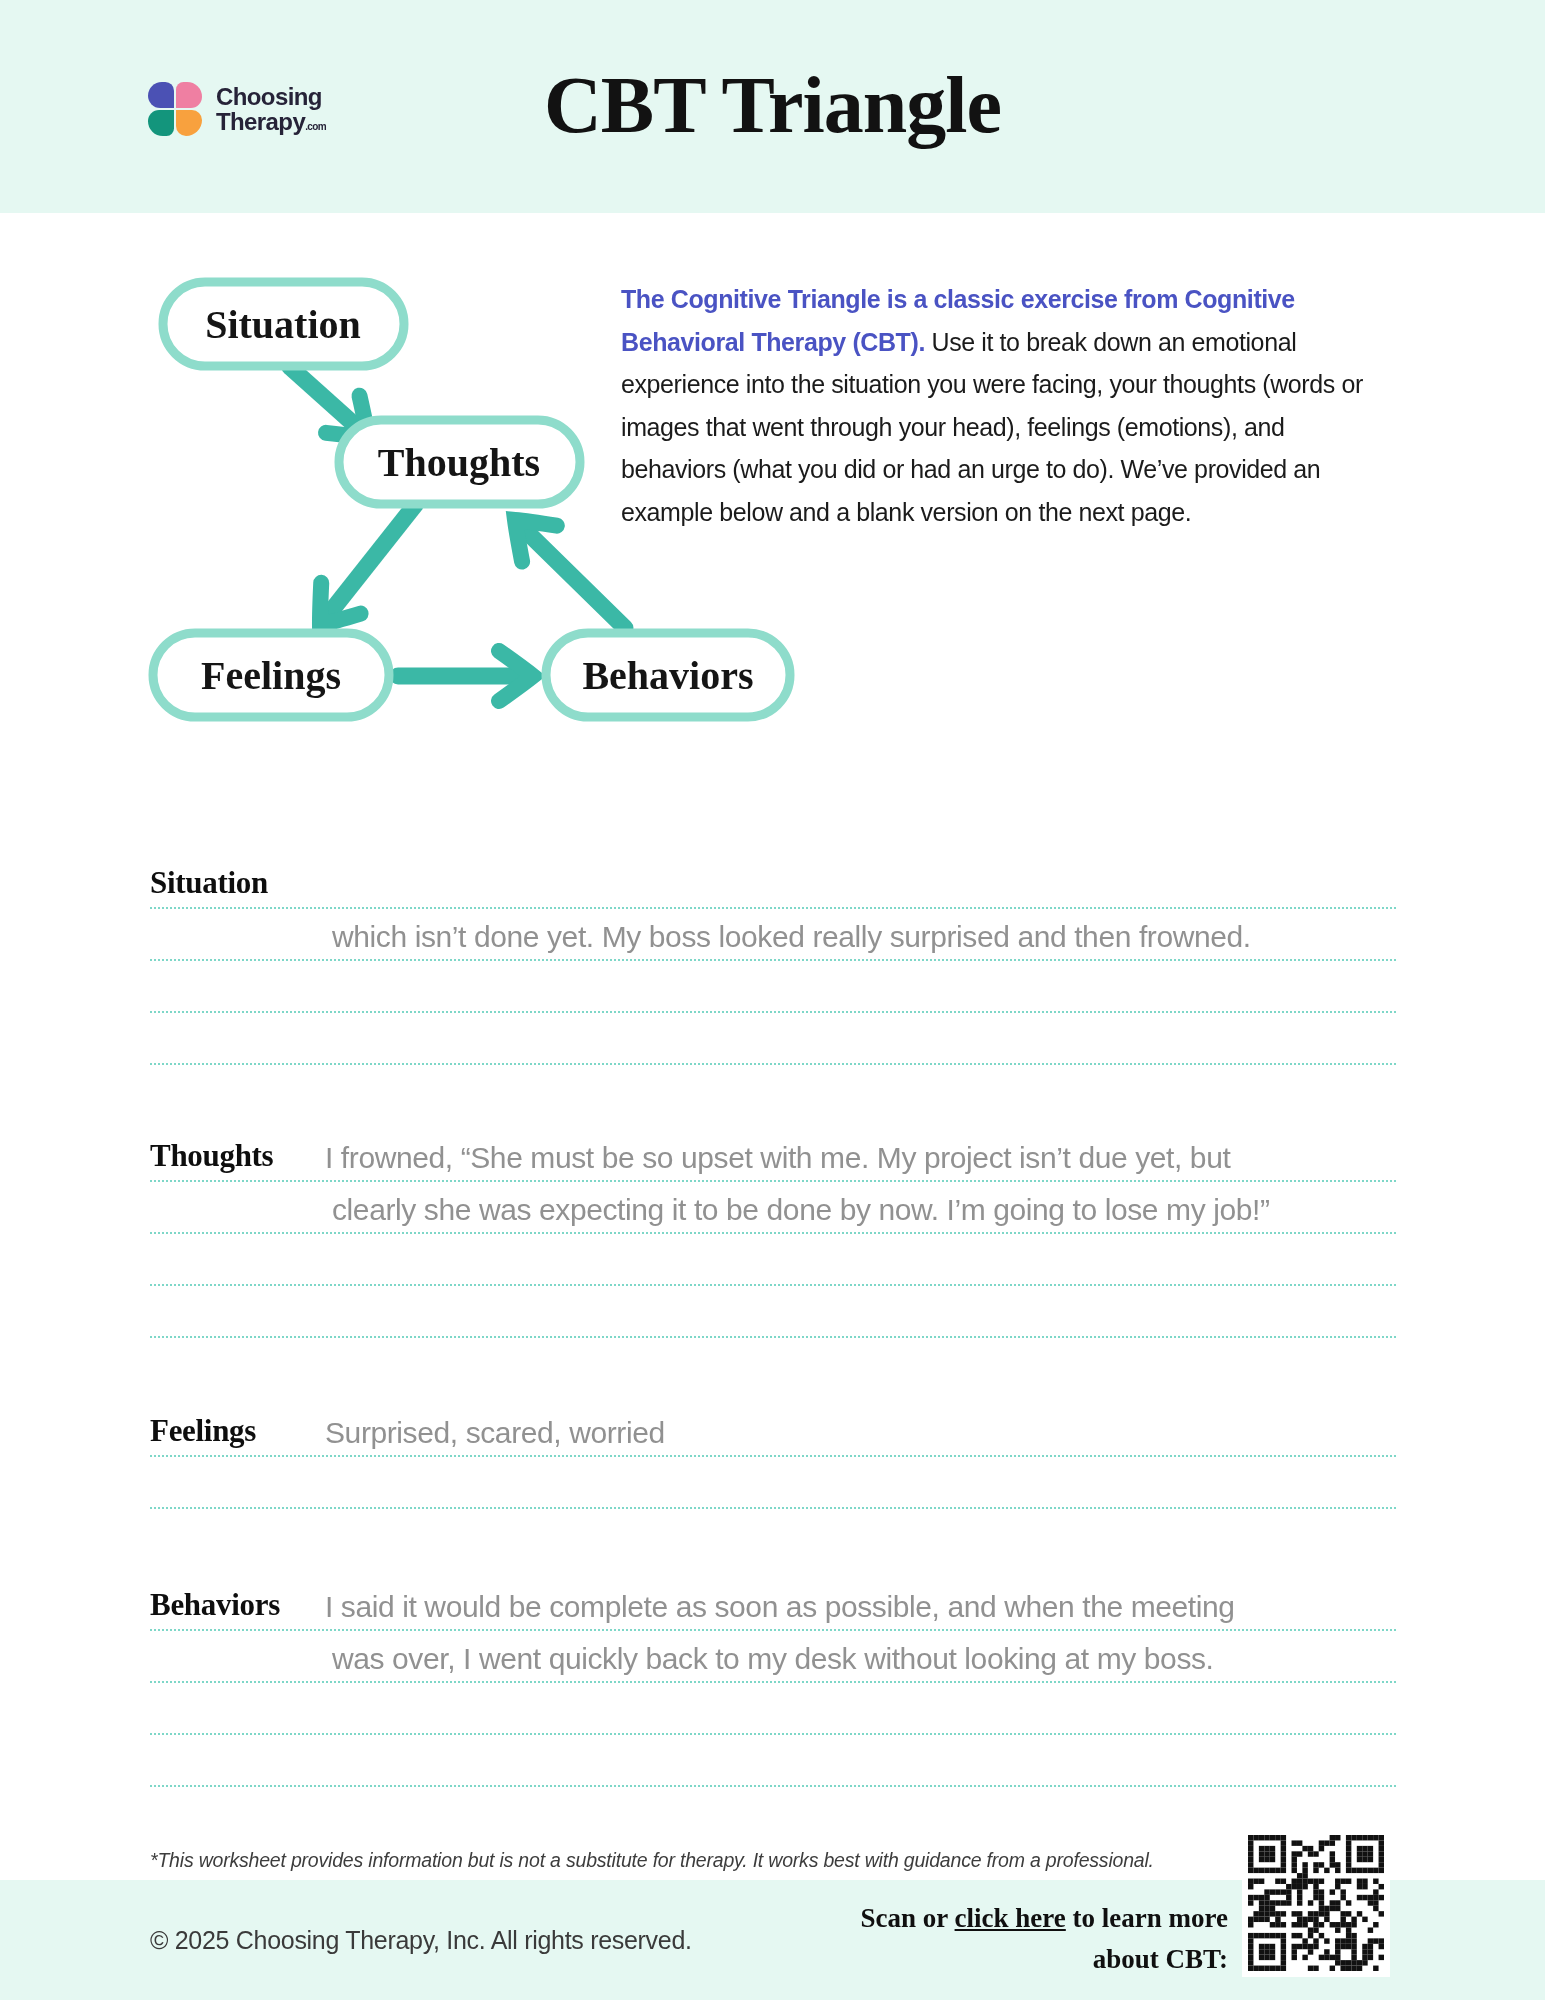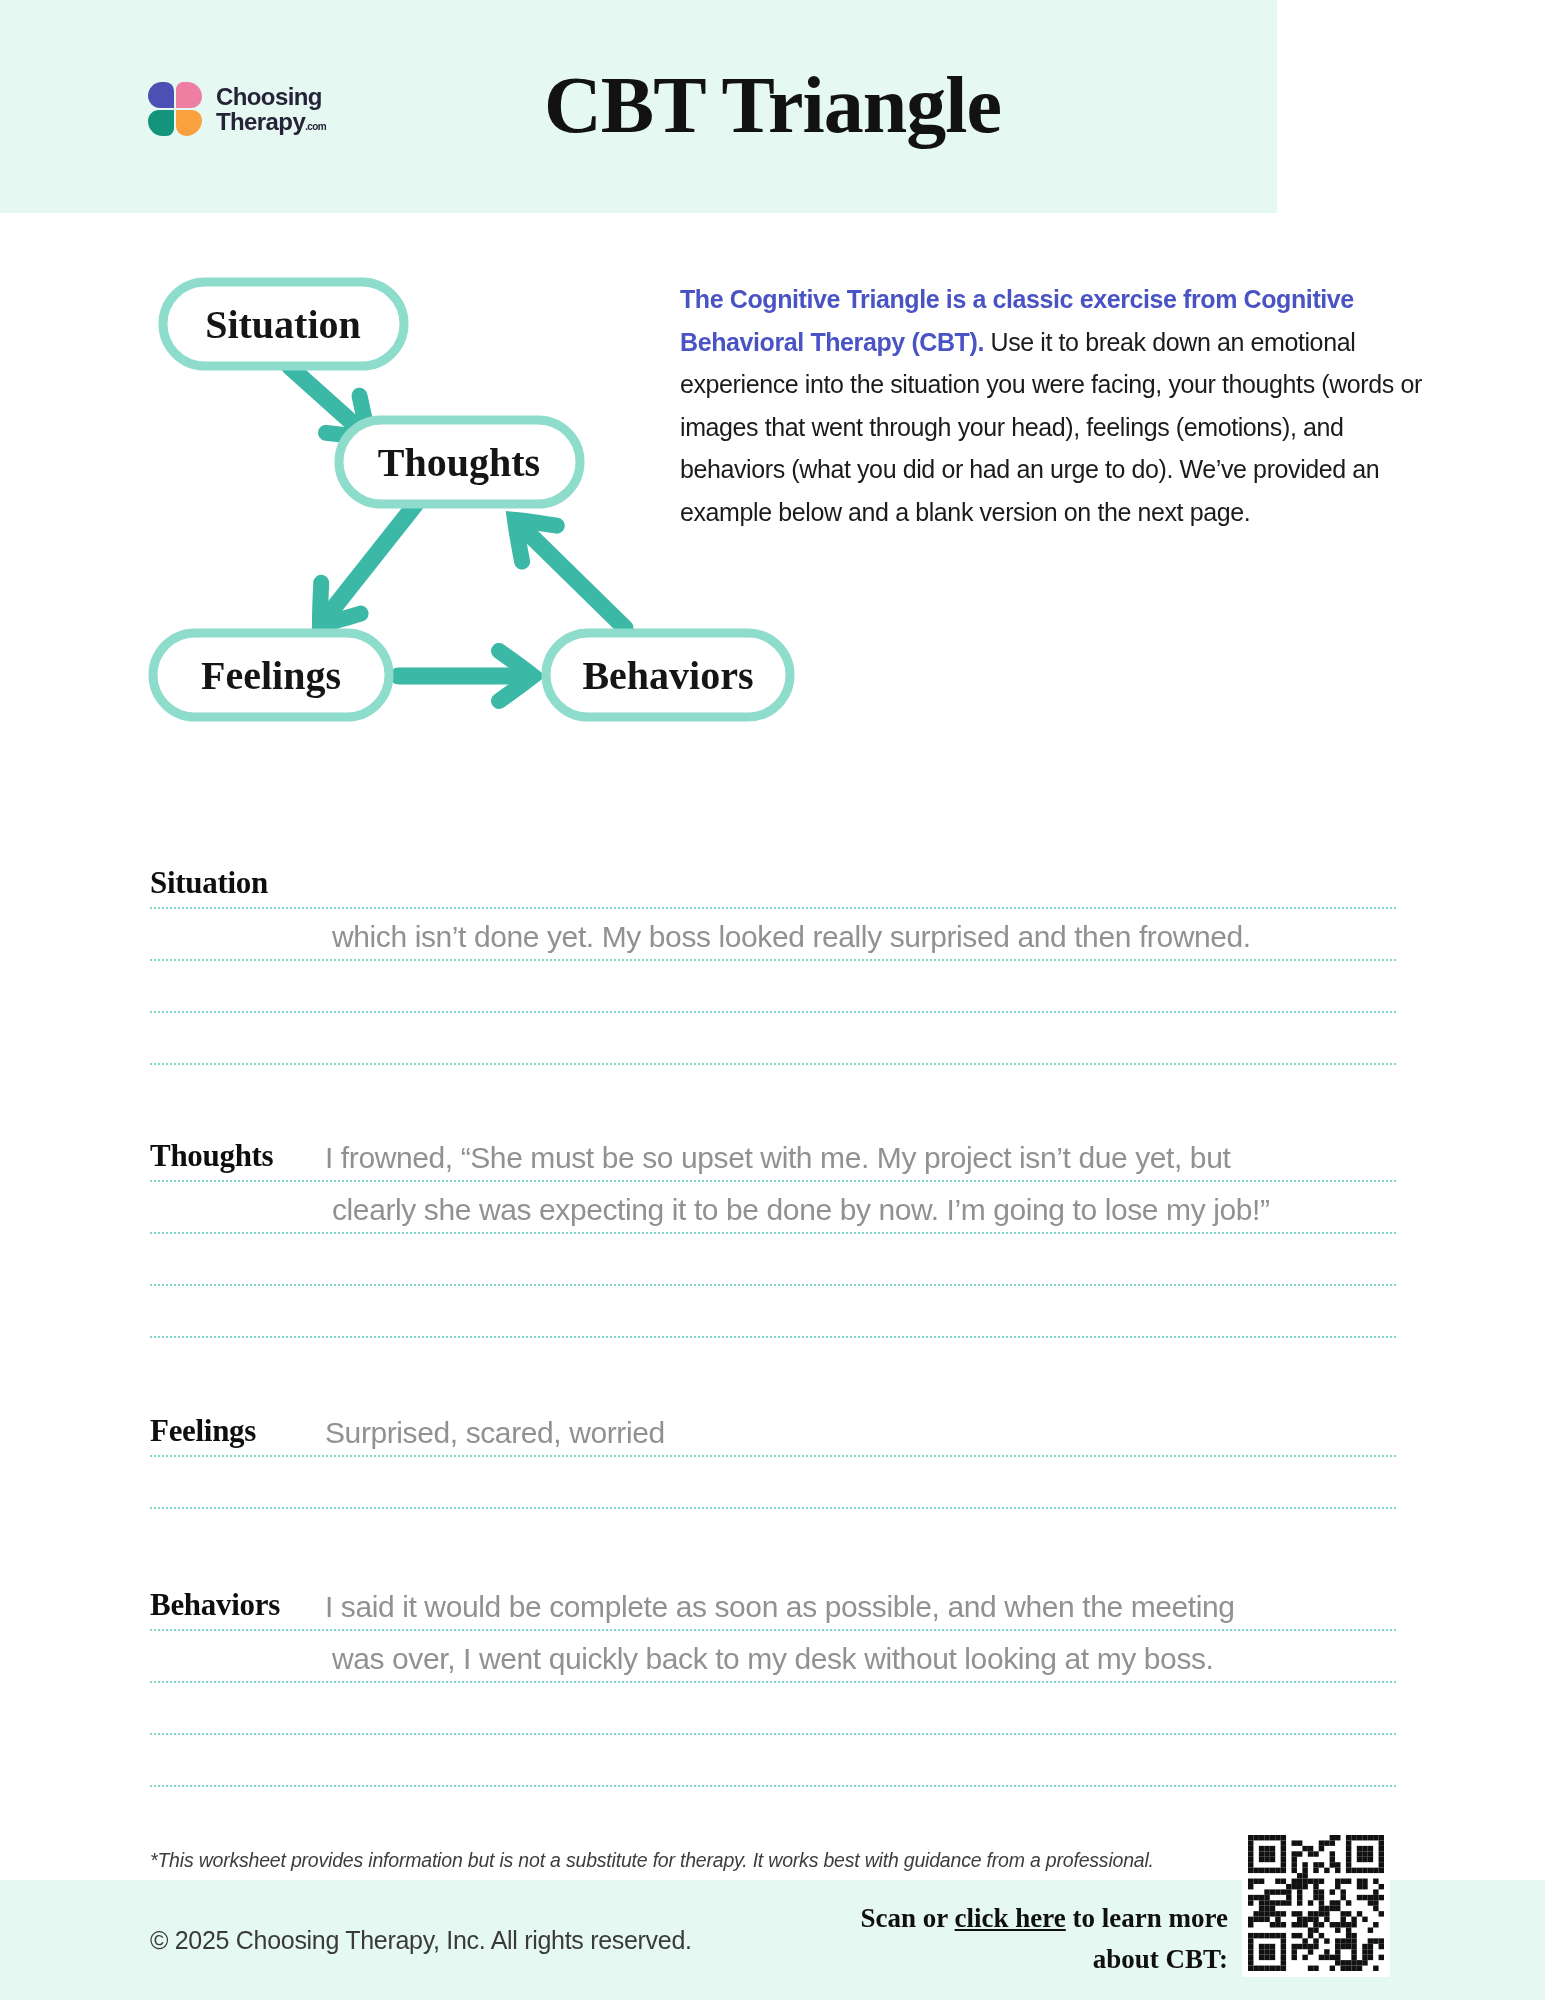--- a/index.html
+++ b/index.html
@@ -1,36 +1,36 @@
 <!DOCTYPE html>
 <html><head>
 <meta charset="utf-8">
 <style>
   html,body{margin:0;padding:0;background:#ffffff;}
   .page{position:relative;width:1545px;height:2000px;background:#ffffff;overflow:hidden;
         font-family:"Liberation Sans","DejaVu Sans",sans-serif;}
   .serif{font-family:"Liberation Serif","DejaVu Serif",serif;}
 
   
-  .header{position:absolute;left:0;top:0;width:1277px;height:213px;background:#e5f8f2;}
+  .header{position:absolute;left:0;top:0;width:1545px;height:213px;background:#e5f8f2;}
   .logo{position:absolute;left:148px;top:78px;width:320px;height:64px;}
   .logo-icon{position:absolute;left:0;top:4px;width:54px;height:54px;}
   .petal{position:absolute;width:26px;height:26px;}
   .petal.p1{left:0;top:0;background:#4b51b4;border-radius:16px 10px 0 14px;}
   .petal.p2{left:28px;top:0;background:#ef7fa2;border-radius:8px 16px 12px 0;}
   .petal.p3{left:0;top:28px;background:#13957c;border-radius:12px 0 8px 16px;}
   .petal.p4{left:28px;top:28px;background:#f8a13e;border-radius:0 10px 16px 10px;}
   .logo-text{position:absolute;left:68px;top:6px;color:#262338;font-weight:bold;
              font-size:24px;line-height:25px;letter-spacing:-0.6px;}
   .logo-text .com{font-size:10px;font-weight:bold;}
   .page-title{position:absolute;left:0;top:60px;width:1545px;text-align:center;
               font-size:80px;font-weight:bold;color:#121212;letter-spacing:-1px;}
 
   
-  .intro{position:absolute;left:680px;top:278px;width:745px;font-size:25px;line-height:42.6px;
+  .intro{position:absolute;left:621px;top:278px;width:745px;font-size:25px;line-height:42.6px;
          color:#1b1b1b;letter-spacing:-0.4px;}
   .intro .hl{color:#4a53c3;font-weight:bold;}
 
   
   .section{position:absolute;left:150px;width:1246px;}
   .row{position:relative;height:50px;border-bottom:2px dotted #7ed7c8;}
   .slabel{position:absolute;left:0;bottom:6px;font-size:31px;font-weight:bold;color:#0e0e0e;
           font-family:"Liberation Serif","DejaVu Serif",serif;letter-spacing:-0.3px;}
   .etext{position:absolute;left:175px;bottom:5px;font-size:30px;color:#919191;white-space:nowrap;
          letter-spacing:-0.4px;}

